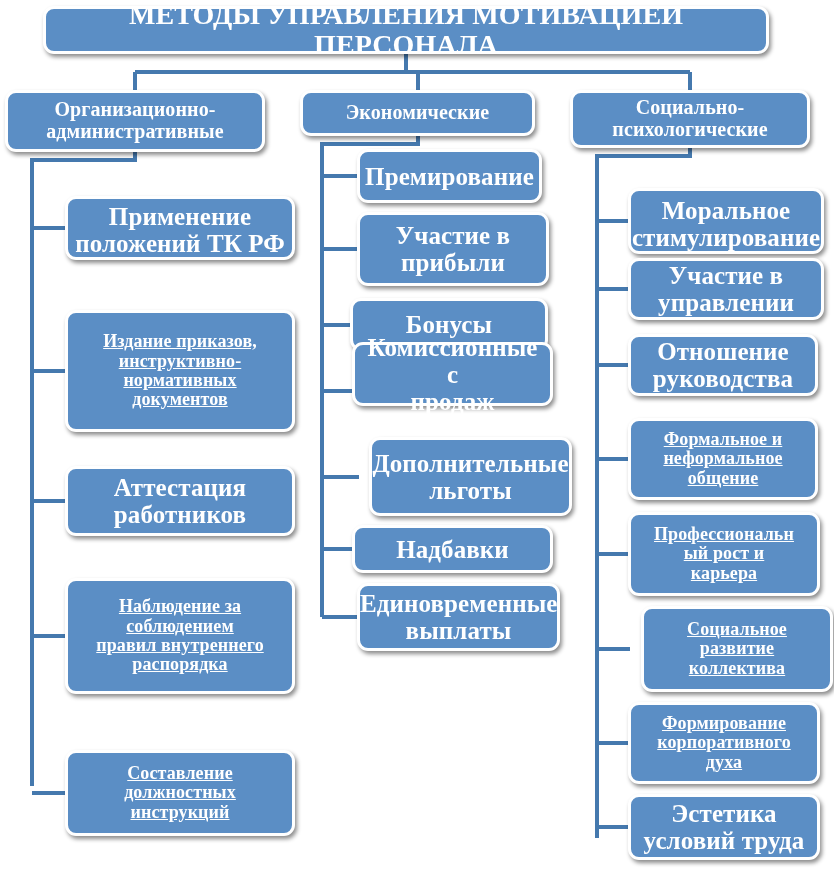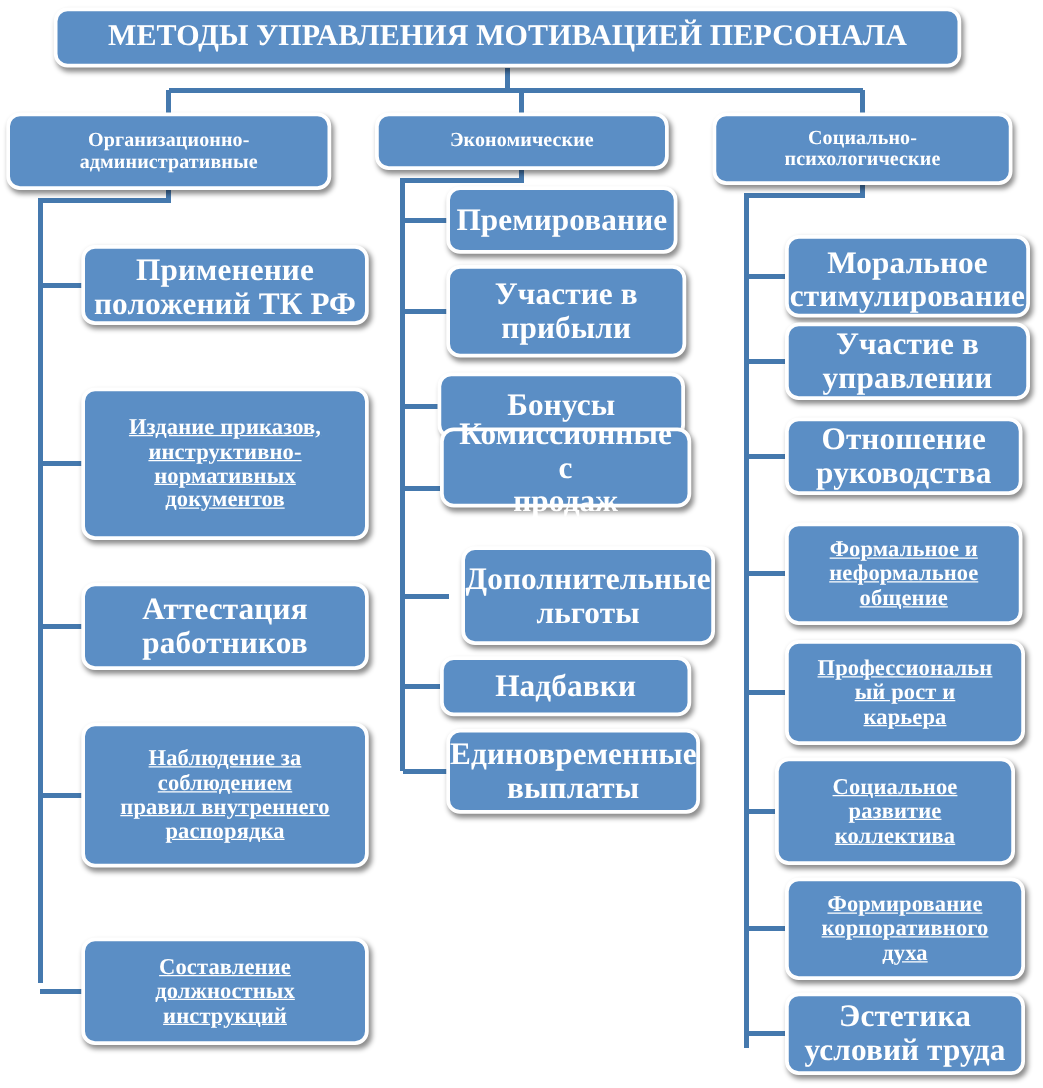--- a/index.html
+++ b/index.html
@@ -44,22 +44,22 @@
     letter-spacing: 0.1px;
     text-rendering: optimizeLegibility;
     z-index: 2;
   }
   .node span {
     display: block;
     padding: 0 6px;
     width: 100%;
   }
 
-  .n-root      { font-size: 24px; }
-  .n-cat       { font-size: 16px; }
+  .n-root      { font-size: 28px; }
+  .n-cat       { font-size: 20px; }
   .n-leaf      { font-size: 25px; }
   .n-leaf-sm   { font-size: 18px; text-decoration: underline; }
 </style>
 </head>
 <body>
 
 <div id="diagram">
 
   <svg id="lines" viewBox="0 0 834 870" width="834" height="870" aria-hidden="true">
       <line x1="406" y1="54" x2="406" y2="72" stroke="#4579ae" stroke-width="4" shape-rendering="crispEdges"></line>
@@ -156,21 +156,21 @@
       </div>
       <div class="node n-leaf" style="left: 628px; top: 334px; width: 190px; height: 62px;">
         <span>Отношение<br>руководства</span>
       </div>
       <div class="node n-leaf-sm" style="left: 628px; top: 418px; width: 190px; height: 82px;">
         <span>Формальное и<br>неформальное<br>общение</span>
       </div>
       <div class="node n-leaf-sm" style="left: 628px; top: 512px; width: 192px; height: 84px;">
         <span>Профессиональн<br>ый рост и<br>карьера</span>
       </div>
-      <div class="node n-leaf-sm" style="left: 620px; top: 606px; width: 192px; height: 86px;">
+      <div class="node n-leaf-sm" style="left: 641px; top: 606px; width: 192px; height: 86px;">
         <span>Социальное<br>развитие<br>коллектива</span>
       </div>
       <div class="node n-leaf-sm" style="left: 628px; top: 702px; width: 192px; height: 82px;">
         <span>Формирование<br>корпоративного<br>духа</span>
       </div>
       <div class="node n-leaf" style="left: 628px; top: 794px; width: 192px; height: 66px;">
         <span>Эстетика<br>условий труда</span>
       </div>
     </div>
 

